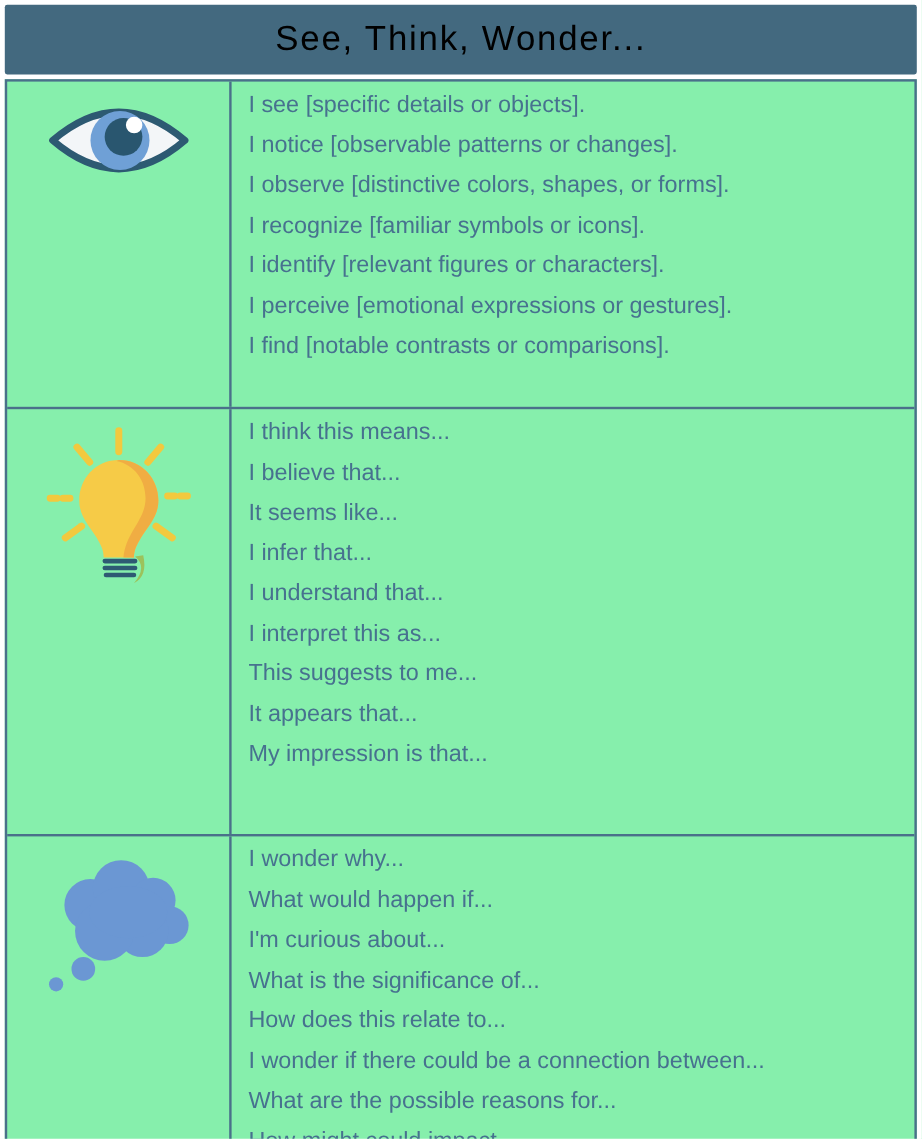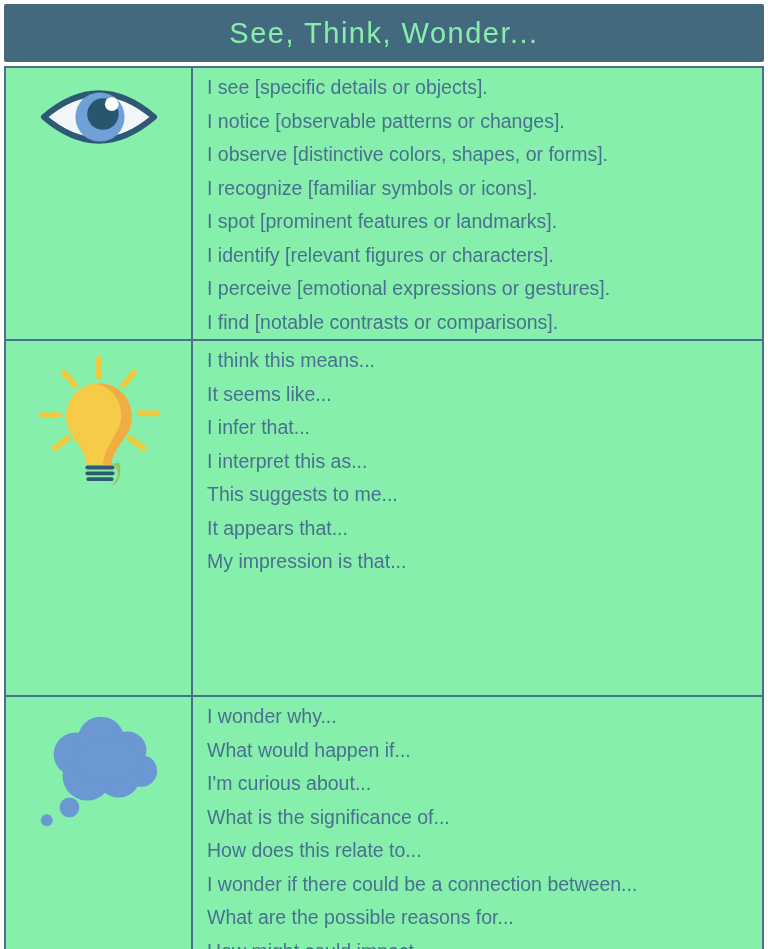--- a/index.html
+++ b/index.html
@@ -13,21 +13,21 @@
 
   
   .header-bar{
     height:58px;
     background:var(--header-bg,#43697f);
     border-radius:2px;
     display:flex;align-items:center;justify-content:center;
     margin-bottom:4px;
   }
   .header-title{
-    color:#86efac;
+    color:#000000;
     font-family:cursive,sans-serif;
     font-size:29px;
     letter-spacing:1.5px;
     line-height:58px;
     white-space:nowrap;
   }
 
   
   .table{
     border:2px solid var(--table-border,#4a708a);
@@ -83,21 +83,20 @@
             <circle cx="64" cy="33" r="16" style="fill:var(--eye-pupil,#29566f);"></circle>
             <circle cx="73" cy="23" r="7" fill="#ffffff"></circle>
           </svg>
         </span>
       </div>
       <div class="text-cell">
         <div class="stem-line">I see [specific details or objects].</div>
         <div class="stem-line">I notice [observable patterns or changes].</div>
         <div class="stem-line">I observe [distinctive colors, shapes, or forms].</div>
         <div class="stem-line">I recognize [familiar symbols or icons].</div>
-        <div class="stem-line">I spot [prominent features or landmarks].</div>
         <div class="stem-line">I identify [relevant figures or characters].</div>
         <div class="stem-line">I perceive [emotional expressions or gestures].</div>
         <div class="stem-line">I find [notable contrasts or comparisons].</div>
       </div>
     </div>
 
     <div class="row row-think">
       <div class="icon-cell">
         <span>
           <svg width="126" height="136" viewBox="0 0 130 140">
@@ -116,22 +115,24 @@
             <g style="stroke:var(--bulb-base,#2e5a73);" stroke-width="4" stroke-linecap="round">
               <line x1="53" y1="117" x2="79" y2="117"></line>
               <line x1="53" y1="123" x2="79" y2="123"></line>
               <line x1="54" y1="129" x2="78" y2="129"></line>
             </g>
           </svg>
         </span>
       </div>
       <div class="text-cell">
         <div class="stem-line">I think this means...</div>
+        <div class="stem-line">I believe that...</div>
         <div class="stem-line">It seems like...</div>
         <div class="stem-line">I infer that...</div>
+        <div class="stem-line">I understand that...</div>
         <div class="stem-line">I interpret this as...</div>
         <div class="stem-line">This suggests to me...</div>
         <div class="stem-line">It appears that...</div>
         <div class="stem-line">My impression is that...</div>
       </div>
     </div>
 
     <div class="row row-wonder">
       <div class="icon-cell">
         <span>

